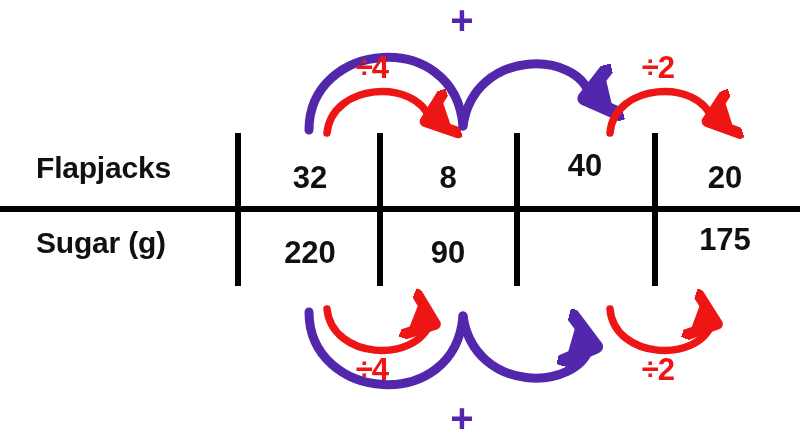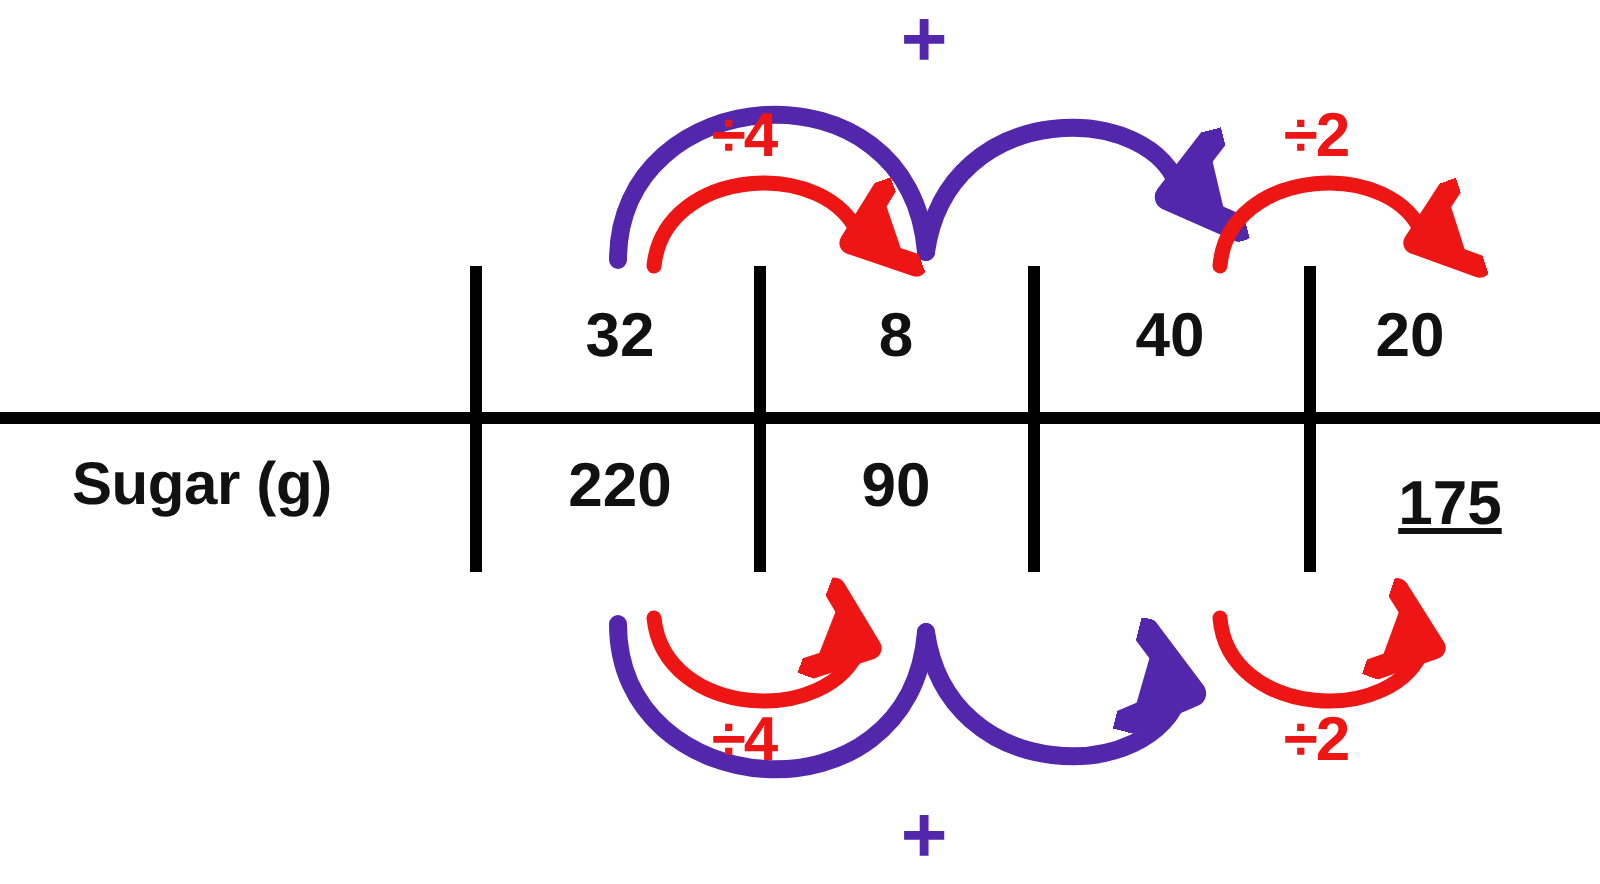--- a/index.html
+++ b/index.html
@@ -38,20 +38,21 @@
     white-space: nowrap;
     letter-spacing: -0.2px;
   }
   .cell-val {
     position: absolute;
     font-weight: bold;
     font-size: 31px;
     color: #111111;
     text-align: center;
     white-space: nowrap;
+    margin-top: 10px;
   }
 
   
   #annot {
     position: absolute;
     left: 0;
     top: 0;
     width: 800px;
     height: 442px;
     pointer-events: none;
@@ -82,31 +83,32 @@
 
 <div id="stage">
 
   <div class="hline" style="left:0px; top:206px; width:800px; height:6px;"></div>
 
   <div class="vline" style="left:235px; top:133px; width:6px; height:153px;"></div>
   <div class="vline" style="left:377px; top:133px; width:6px; height:153px;"></div>
   <div class="vline" style="left:514px; top:133px; width:6px; height:153px;"></div>
   <div class="vline" style="left:652px; top:133px; width:6px; height:153px;"></div>
 
+  <div class="row-label" style="left:36px; top:151px;">Flapjacks</div>
 
   <div class="cell-val" style="left:248px; top:150px; width:124px;">32</div>
   <div class="cell-val" style="left:390px; top:150px; width:116px;">8</div>
-  <div class="cell-val" style="left:524px; top:150px; width:122px;">40</div>
-  <div class="cell-val" style="left:644px; top:150px; width:122px;">20</div>
+  <div class="cell-val" style="left:524px; top:138px; width:122px;">40</div>
+  <div class="cell-val" style="left:664px; top:150px; width:122px;">20</div>
 
   <div class="row-label" style="left:36px; top:226px;">Sugar (g)</div>
 
   <div class="cell-val" style="left:248px; top:225px; width:124px;">220</div>
   <div class="cell-val" style="left:390px; top:225px; width:116px;">90</div>
-  <div class="cell-val" style="left:664px; top:234px; width:122px;text-decoration:underline;">175</div>
+  <div class="cell-val" style="left:664px; top:212px; width:122px;">175</div>
 
   <svg id="annot" viewBox="0 0 800 442">
     <defs>
 
       <marker id="ah-red-down" markerWidth="7" markerHeight="7" refX="3.1" refY="3.3" orient="auto" markerUnits="strokeWidth">
         <path d="M 0.3 0.3 L 3.2 4.0 L 6.1 0.4" fill="none" stroke="#ee1515" stroke-width="1.5" stroke-linecap="round" stroke-linejoin="round"></path>
         <path d="M 0.9 0.9 L 3.2 4.0 L 5.5 1.0 Z" fill="#ee1515"></path>
       </marker>
       <marker id="ah-red-up" markerWidth="7" markerHeight="7" refX="3.1" refY="3.3" orient="auto" markerUnits="strokeWidth">
         <path d="M 0.3 0.3 L 3.2 4.0 L 6.1 0.4" fill="none" stroke="#ee1515" stroke-width="1.5" stroke-linecap="round" stroke-linejoin="round"></path>

